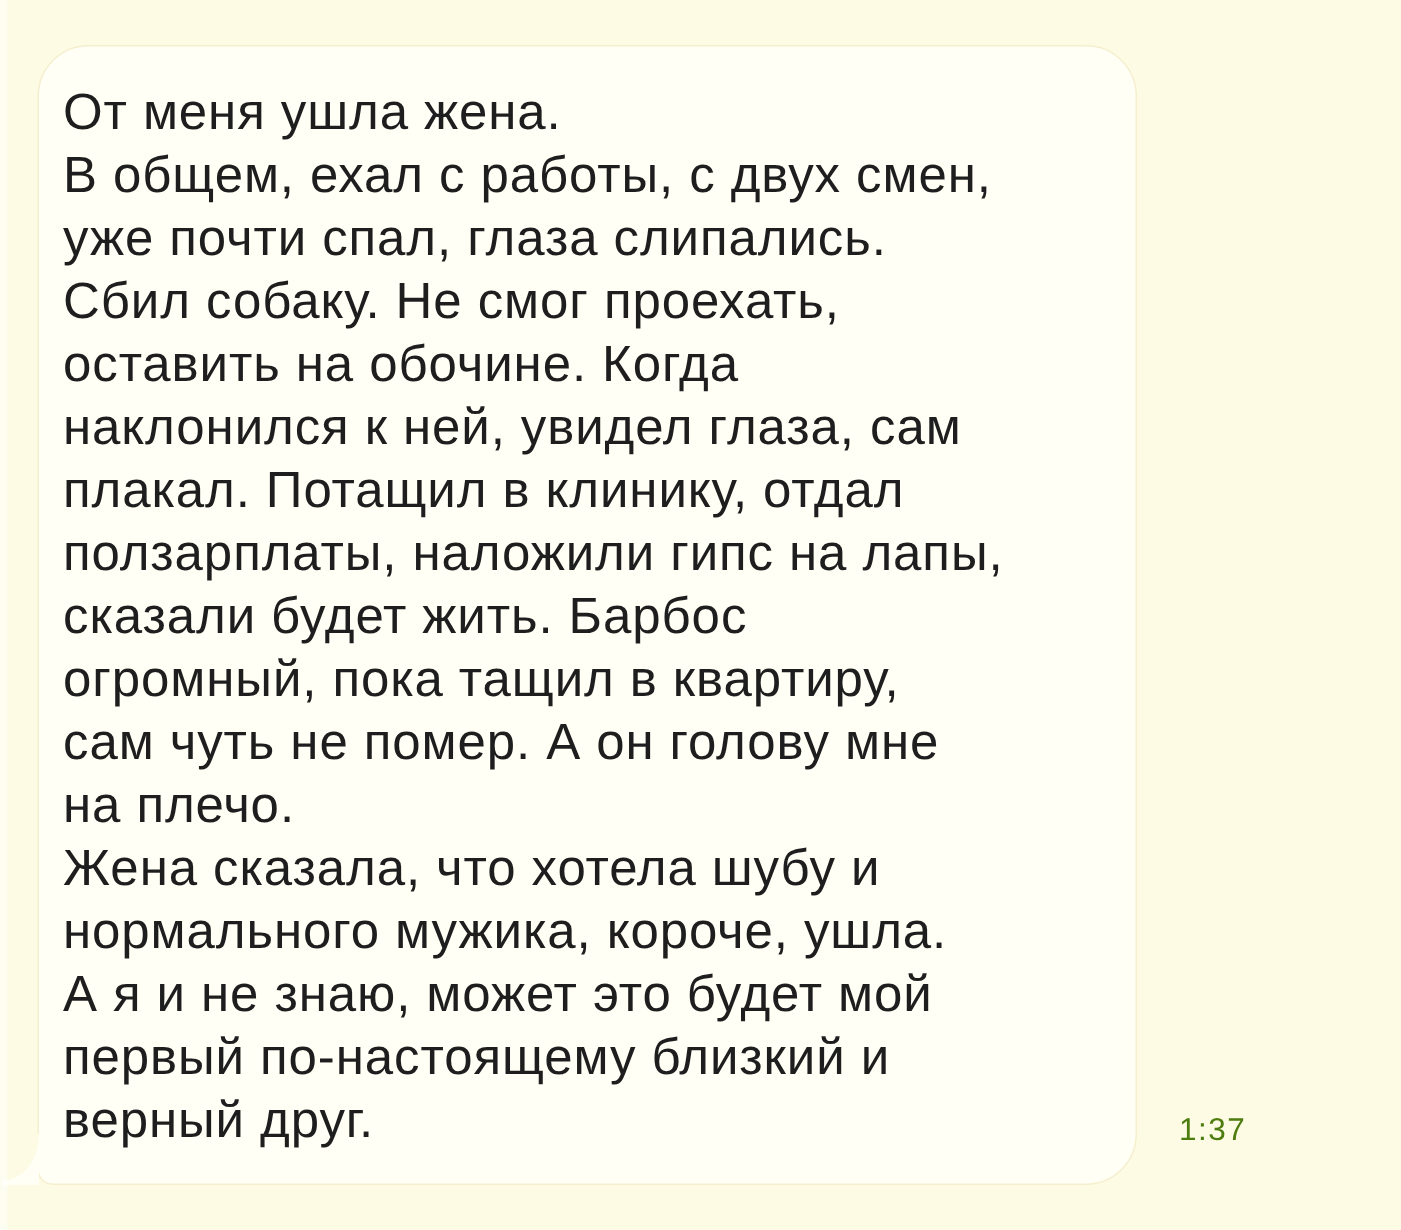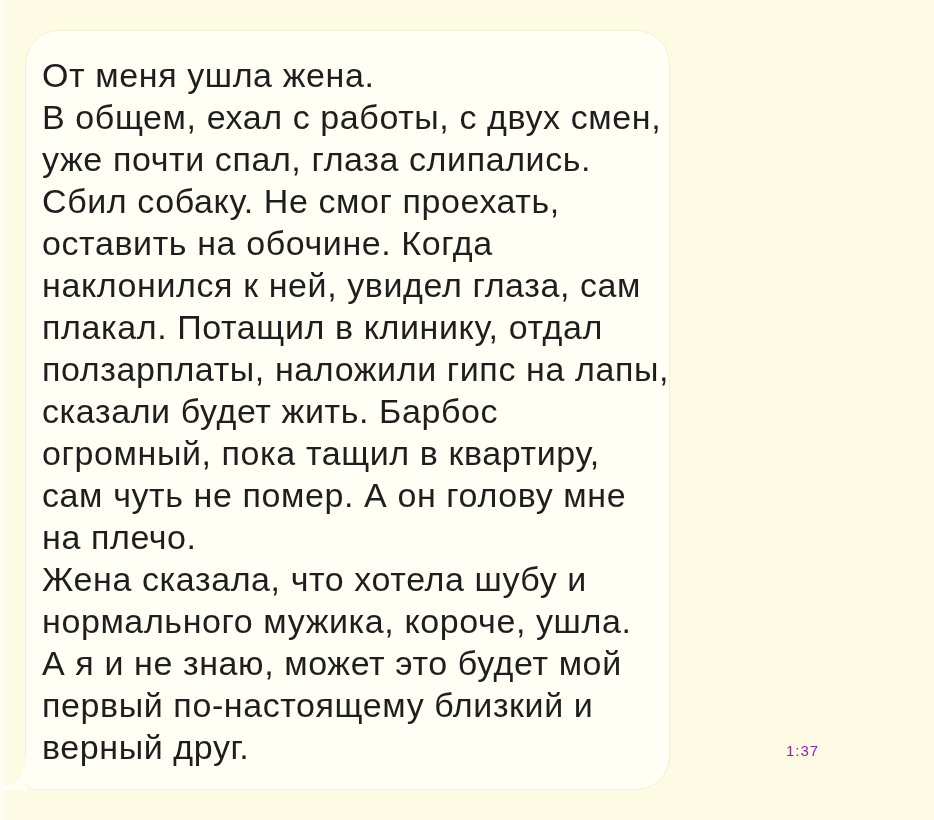--- a/index.html
+++ b/index.html
@@ -22,21 +22,21 @@
     left: 0; top: 0;
     width: 5px;
     height: 820px;
     background: rgba(255,255,255,0.55);
     z-index: 3;
   }
   .bubble {
     position: absolute;
     left: 25px;
     top: 30px;
-    width: 645px;
+    width: 733px;
     height: 760px;
     background: #FFFFF6;
     border: 1px solid #F5EFCF;
     box-sizing: border-box;
     border-radius: 34px 34px 34px 10px;
     z-index: 1;
     padding-left: 28px;
   }
   
   .bubble-tail {
@@ -65,23 +65,23 @@
     font-size: 34px;
     line-height: 42px;
     letter-spacing: 0.6px;
     white-space: pre;
   }
   .msg-line { height: 42px; }
   .timestamp {
     position: absolute;
     left: 786px;
     top: 742px;
-    font-size: 15px;
+    font-size: 21px;
     letter-spacing: 1px;
-    color: #a21caf;
+    color: #4d7c0f;
     z-index: 2;
   }
 </style>
 </head>
 <body>
 
 <div class="chat">
   <div class="left-edge"></div>
 
   <div class="bubble">

